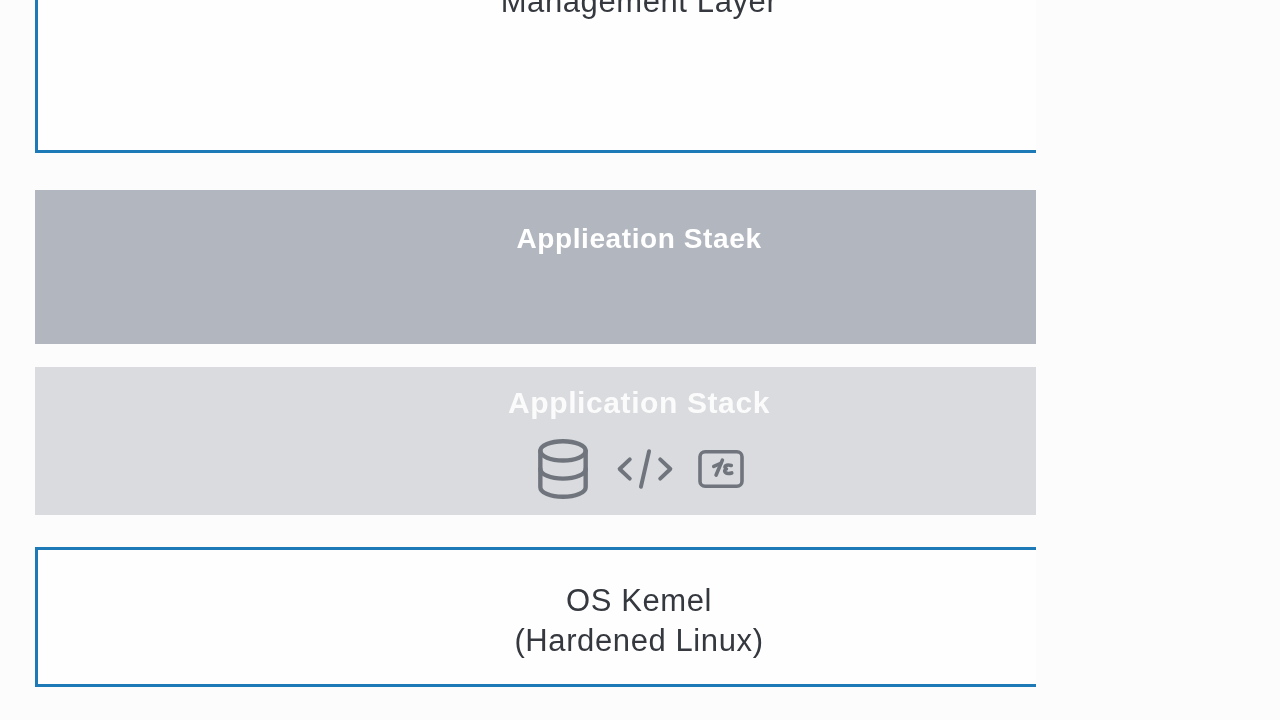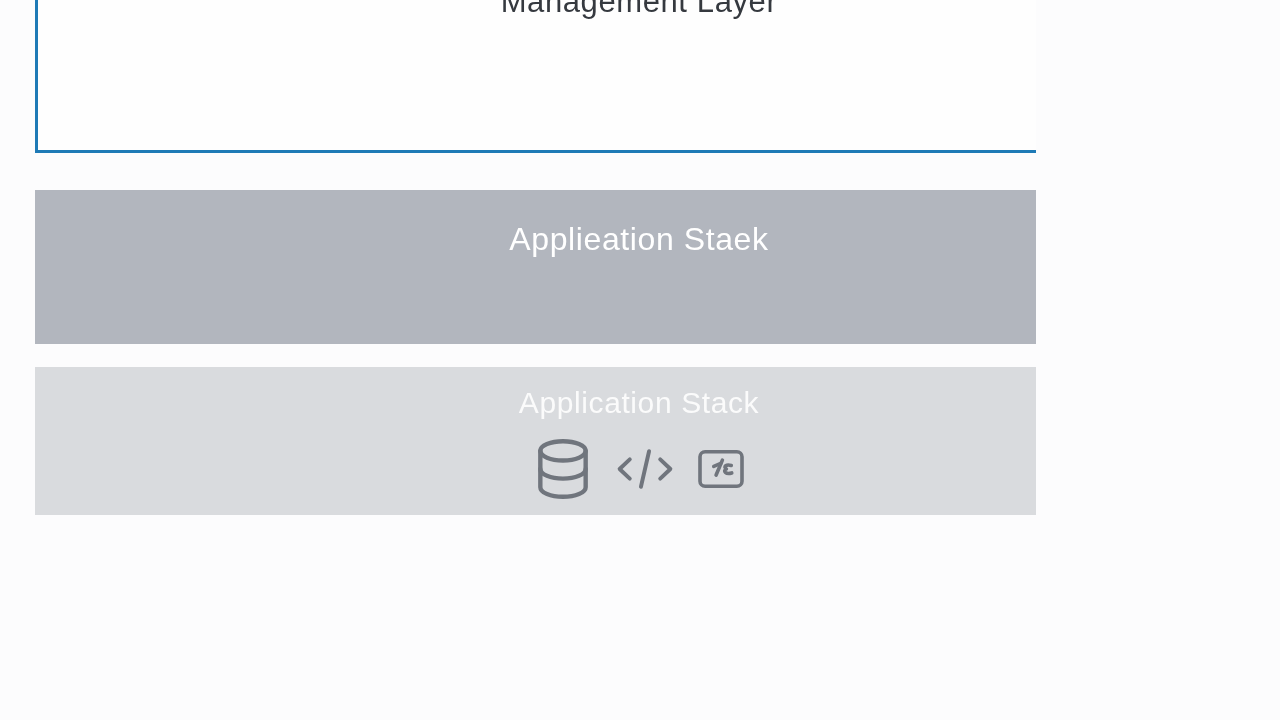--- a/index.html
+++ b/index.html
@@ -9,24 +9,24 @@
     --icon-gray:#70757d;
     --text-dark:#35393f;
   }
   *{margin:0;padding:0;box-sizing:border-box;}
   html,body{width:1280px;height:720px;overflow:hidden;background:#fcfcfd;
     font-family:"Liberation Sans","DejaVu Sans",sans-serif;}
   .stage{position:relative;width:1036px;height:720px;overflow:hidden;}
   .layer{position:absolute;left:35px;width:1208px;}
   .outlined{background:#fefefe;border:3px solid var(--accent-blue);}
   .filled-dark{background:var(--layer-dark);}
-  .filled-light{background:var(--layer-light);}
+  .filled-light{background:var(--layer-light);font-weight:bold;}
   .center-text{text-align:center;}
   .dark-label{color:var(--text-dark);font-size:31px;line-height:40px;letter-spacing:0.6px;}
-  .white-label{color:#ffffff;font-size:32px;line-height:42px;letter-spacing:0.6px;}
+  .white-label{color:#ffffff;font-size:28px;line-height:42px;letter-spacing:0.6px;font-weight:bold;}
   .faint-label{color:rgba(255,255,255,0.88);font-size:30px;line-height:42px;letter-spacing:0.6px;}
 
   #box-management{top:-90px;height:243px;}
   #box-management .mgmt-text{position:absolute;left:0;right:0;top:69px;}
 
   #box-app-dark{top:190px;height:154px;}
   #box-app-dark .band-label{padding-top:28px;}
 
   #box-app-light{top:367px;height:148px;}
   #box-app-light .band-label{padding-top:15px;}
@@ -77,14 +77,18 @@
           <rect x="3" y="4.6" width="18" height="14.8" rx="2.2"></rect>
           <line x1="12.6" y1="8.2" x2="9.9" y2="14.6"></line>
           <line x1="8.9" y1="10.9" x2="11.9" y2="9.6"></line>
           <path d="M16.4 10.5 c-2.1 -0.7 -3.6 0.5 -2.1 1.5 c-1.7 0.9 -0.2 2.5 2.3 1.7"></path>
         </svg>
       </span>
 
     </div>
   </div>
 
+  <div class="layer outlined center-text dark-label" id="box-os-kernel">
+    <div>OS Kemel</div>
+    <div>(Hardened Linux)</div>
+  </div>
 
 </div>
 
 </body></html>

